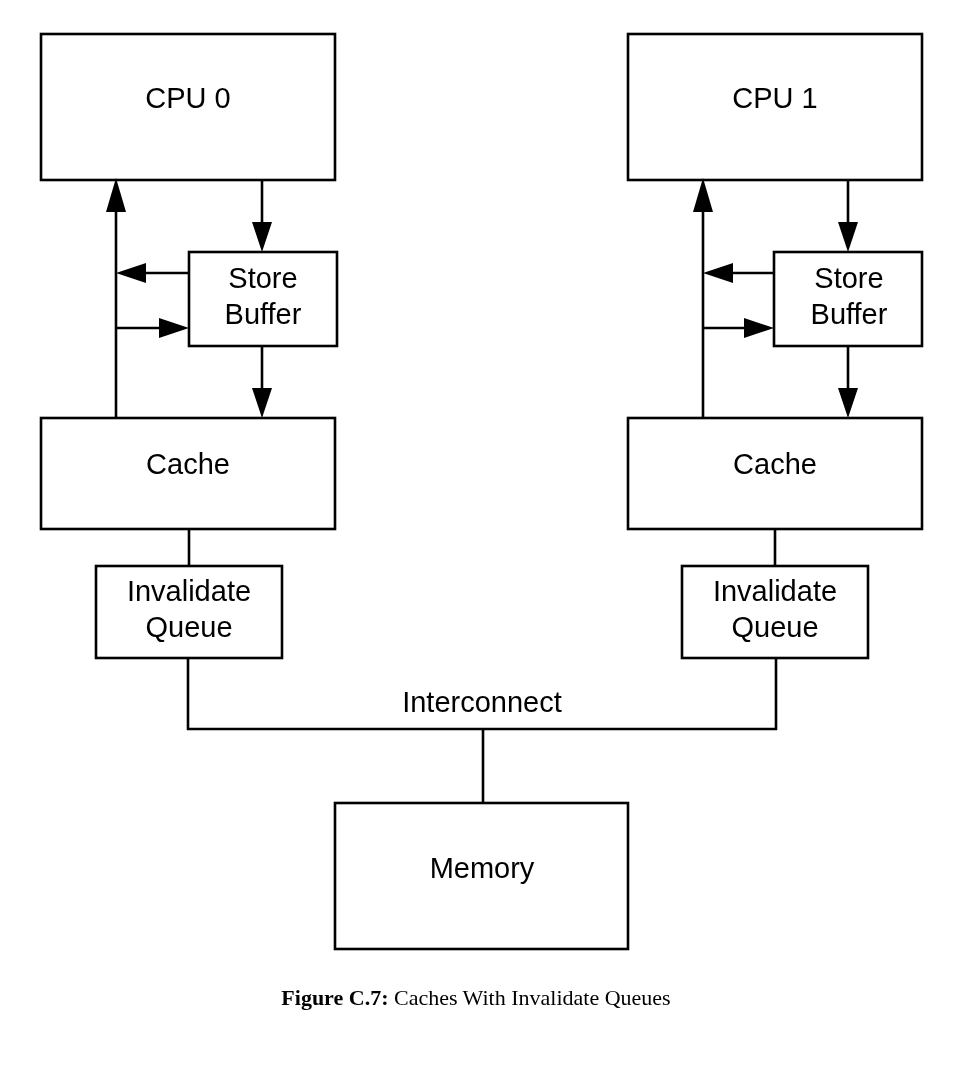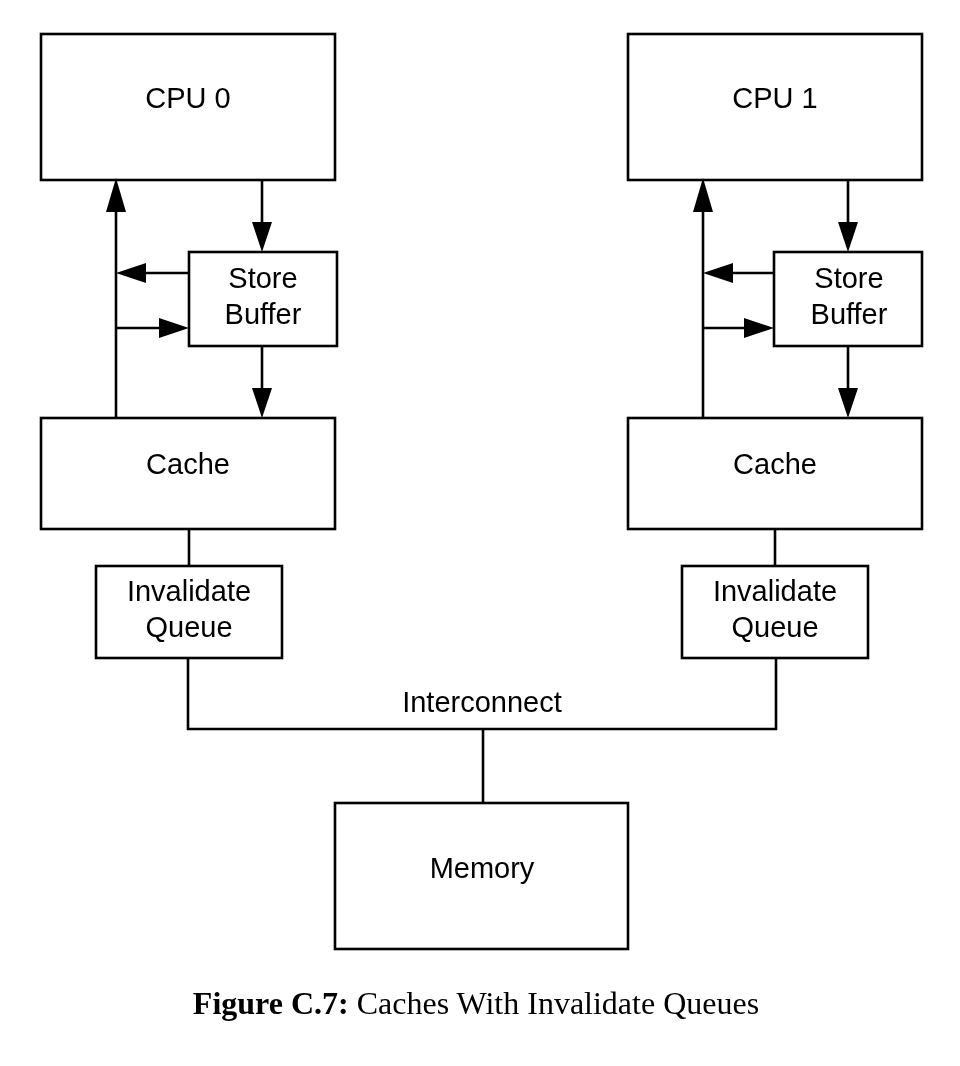--- a/index.html
+++ b/index.html
@@ -57,21 +57,21 @@
     fill: #000000;
     text-anchor: middle;
   }
   .caption {
     position: absolute;
     left: 0;
     right: 0;
     top: 985px;
     text-align: center;
     font-family: "Liberation Serif", serif;
-    font-size: 32px;
+    font-size: 22px;
     color: #000000;
     white-space: nowrap;
   }
   .caption .cap-label {
     font-weight: bold;
   }
   .caption .cap-text {
     font-weight: normal;
   }
 </style>

